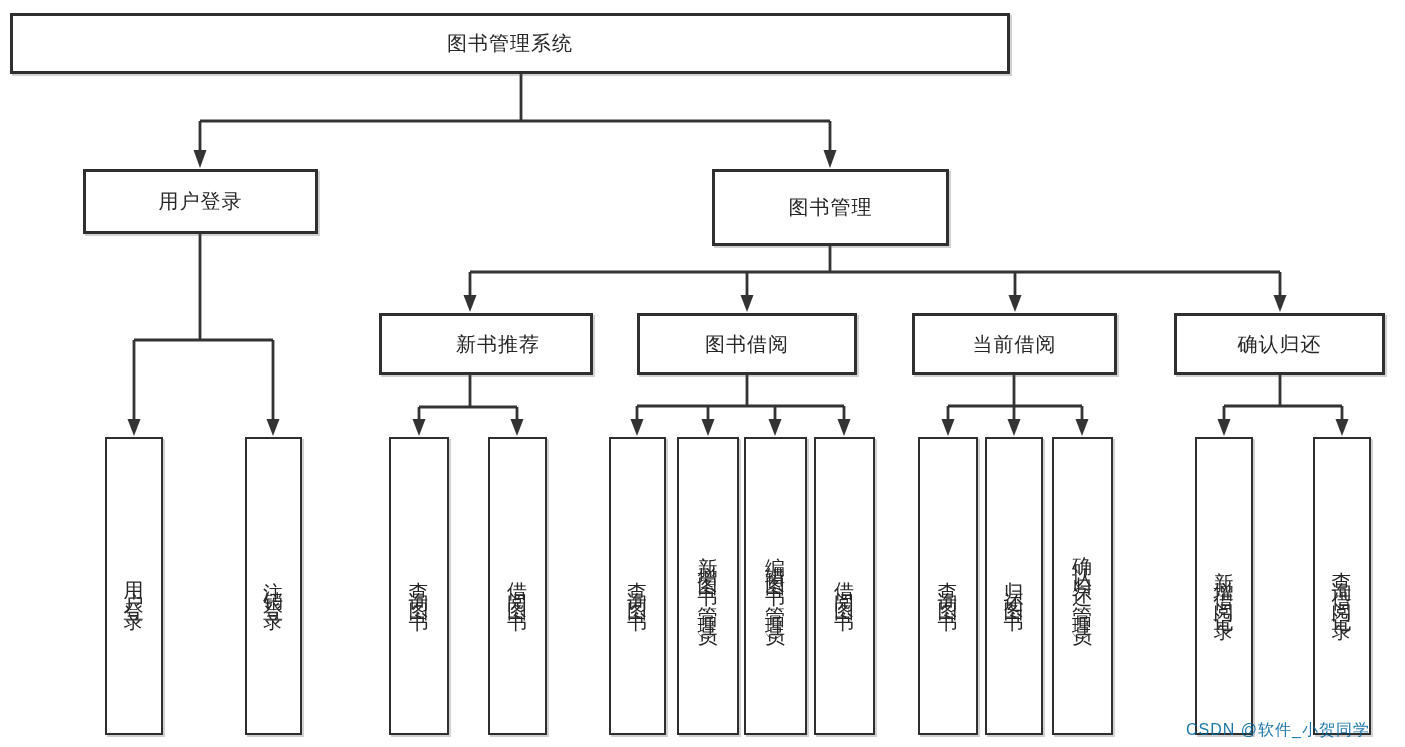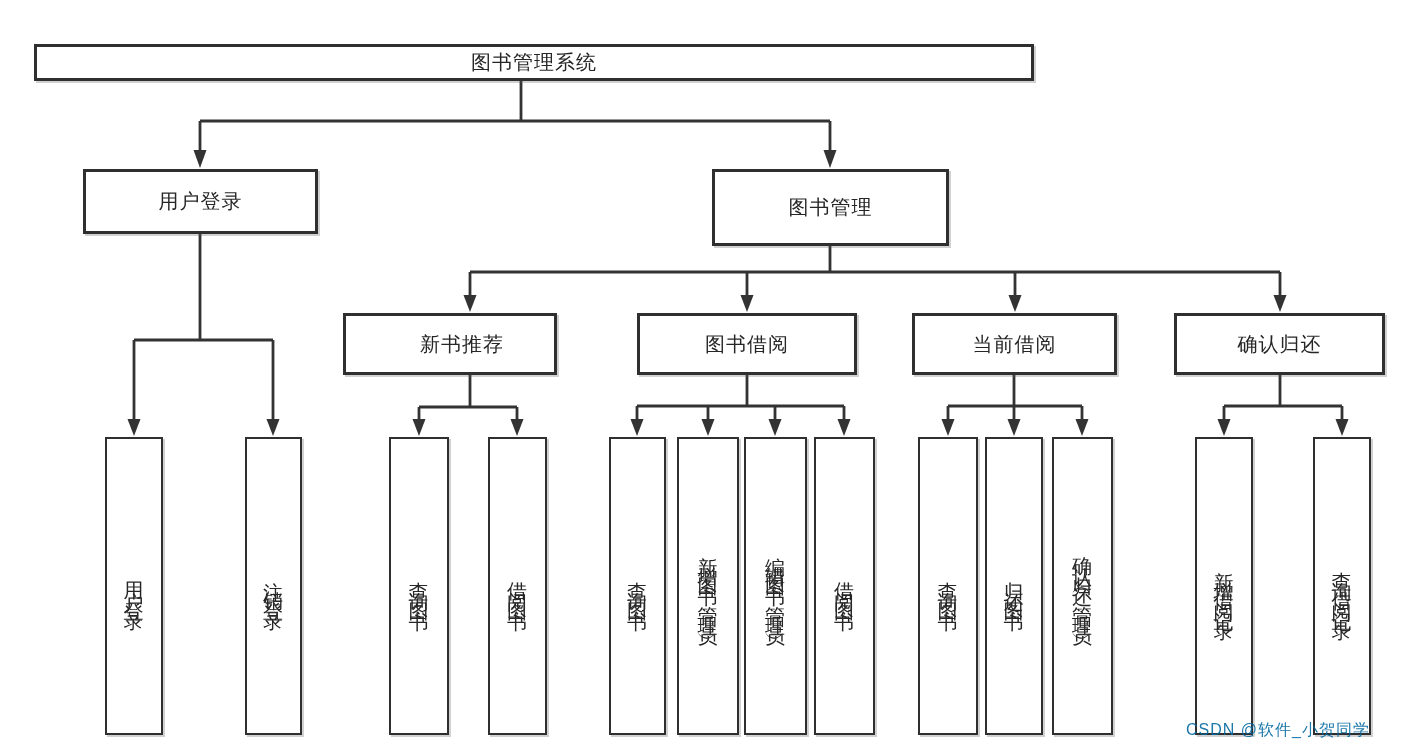--- a/index.html
+++ b/index.html
@@ -120,26 +120,26 @@
 
       <polygon points="941.5,419 954.5,419 948,436"></polygon>
       <polygon points="1007.5,419 1020.5,419 1014,436"></polygon>
       <polygon points="1075.5,419 1088.5,419 1082,436"></polygon>
 
       <polygon points="1217.5,419 1230.5,419 1224,436"></polygon>
       <polygon points="1335.5,419 1348.5,419 1342,436"></polygon>
     </g>
   </svg>
 
-  <div class="node" style="left:34px; top:13px; width:1000px; height:37px;margin-top:31px;">图书管理系统</div>
+  <div class="node" style="left:10px; top:13px; width:1000px; height:61px;">图书管理系统</div>
 
   <div class="node" style="left:83px; top:169px; width:235px; height:65px;">用户登录</div>
   <div class="node" style="left:712px; top:169px; width:237px; height:77px;">图书管理</div>
 
-  <div class="node" style="left:343px; top:313px; width:214px; height:62px;padding-left:24px;">新书推荐</div>
+  <div class="node" style="left:379px; top:313px; width:214px; height:62px;padding-left:24px;">新书推荐</div>
   <div class="node" style="left:637px; top:313px; width:220px; height:62px;">图书借阅</div>
   <div class="node" style="left:912px; top:313px; width:205px; height:62px;">当前借阅</div>
   <div class="node" style="left:1174px; top:313px; width:211px; height:62px;">确认归还</div>
 
   <div class="node vnode" style="left:105px; top:437px; width:58px; height:298px;">用户登录</div>
   <div class="node vnode" style="left:245px; top:437px; width:57px; height:298px;">注销登录</div>
 
   <div class="node vnode" style="left:389px; top:437px; width:60px; height:298px;">查询图书</div>
   <div class="node vnode" style="left:488px; top:437px; width:59px; height:298px;">借阅图书</div>
 

